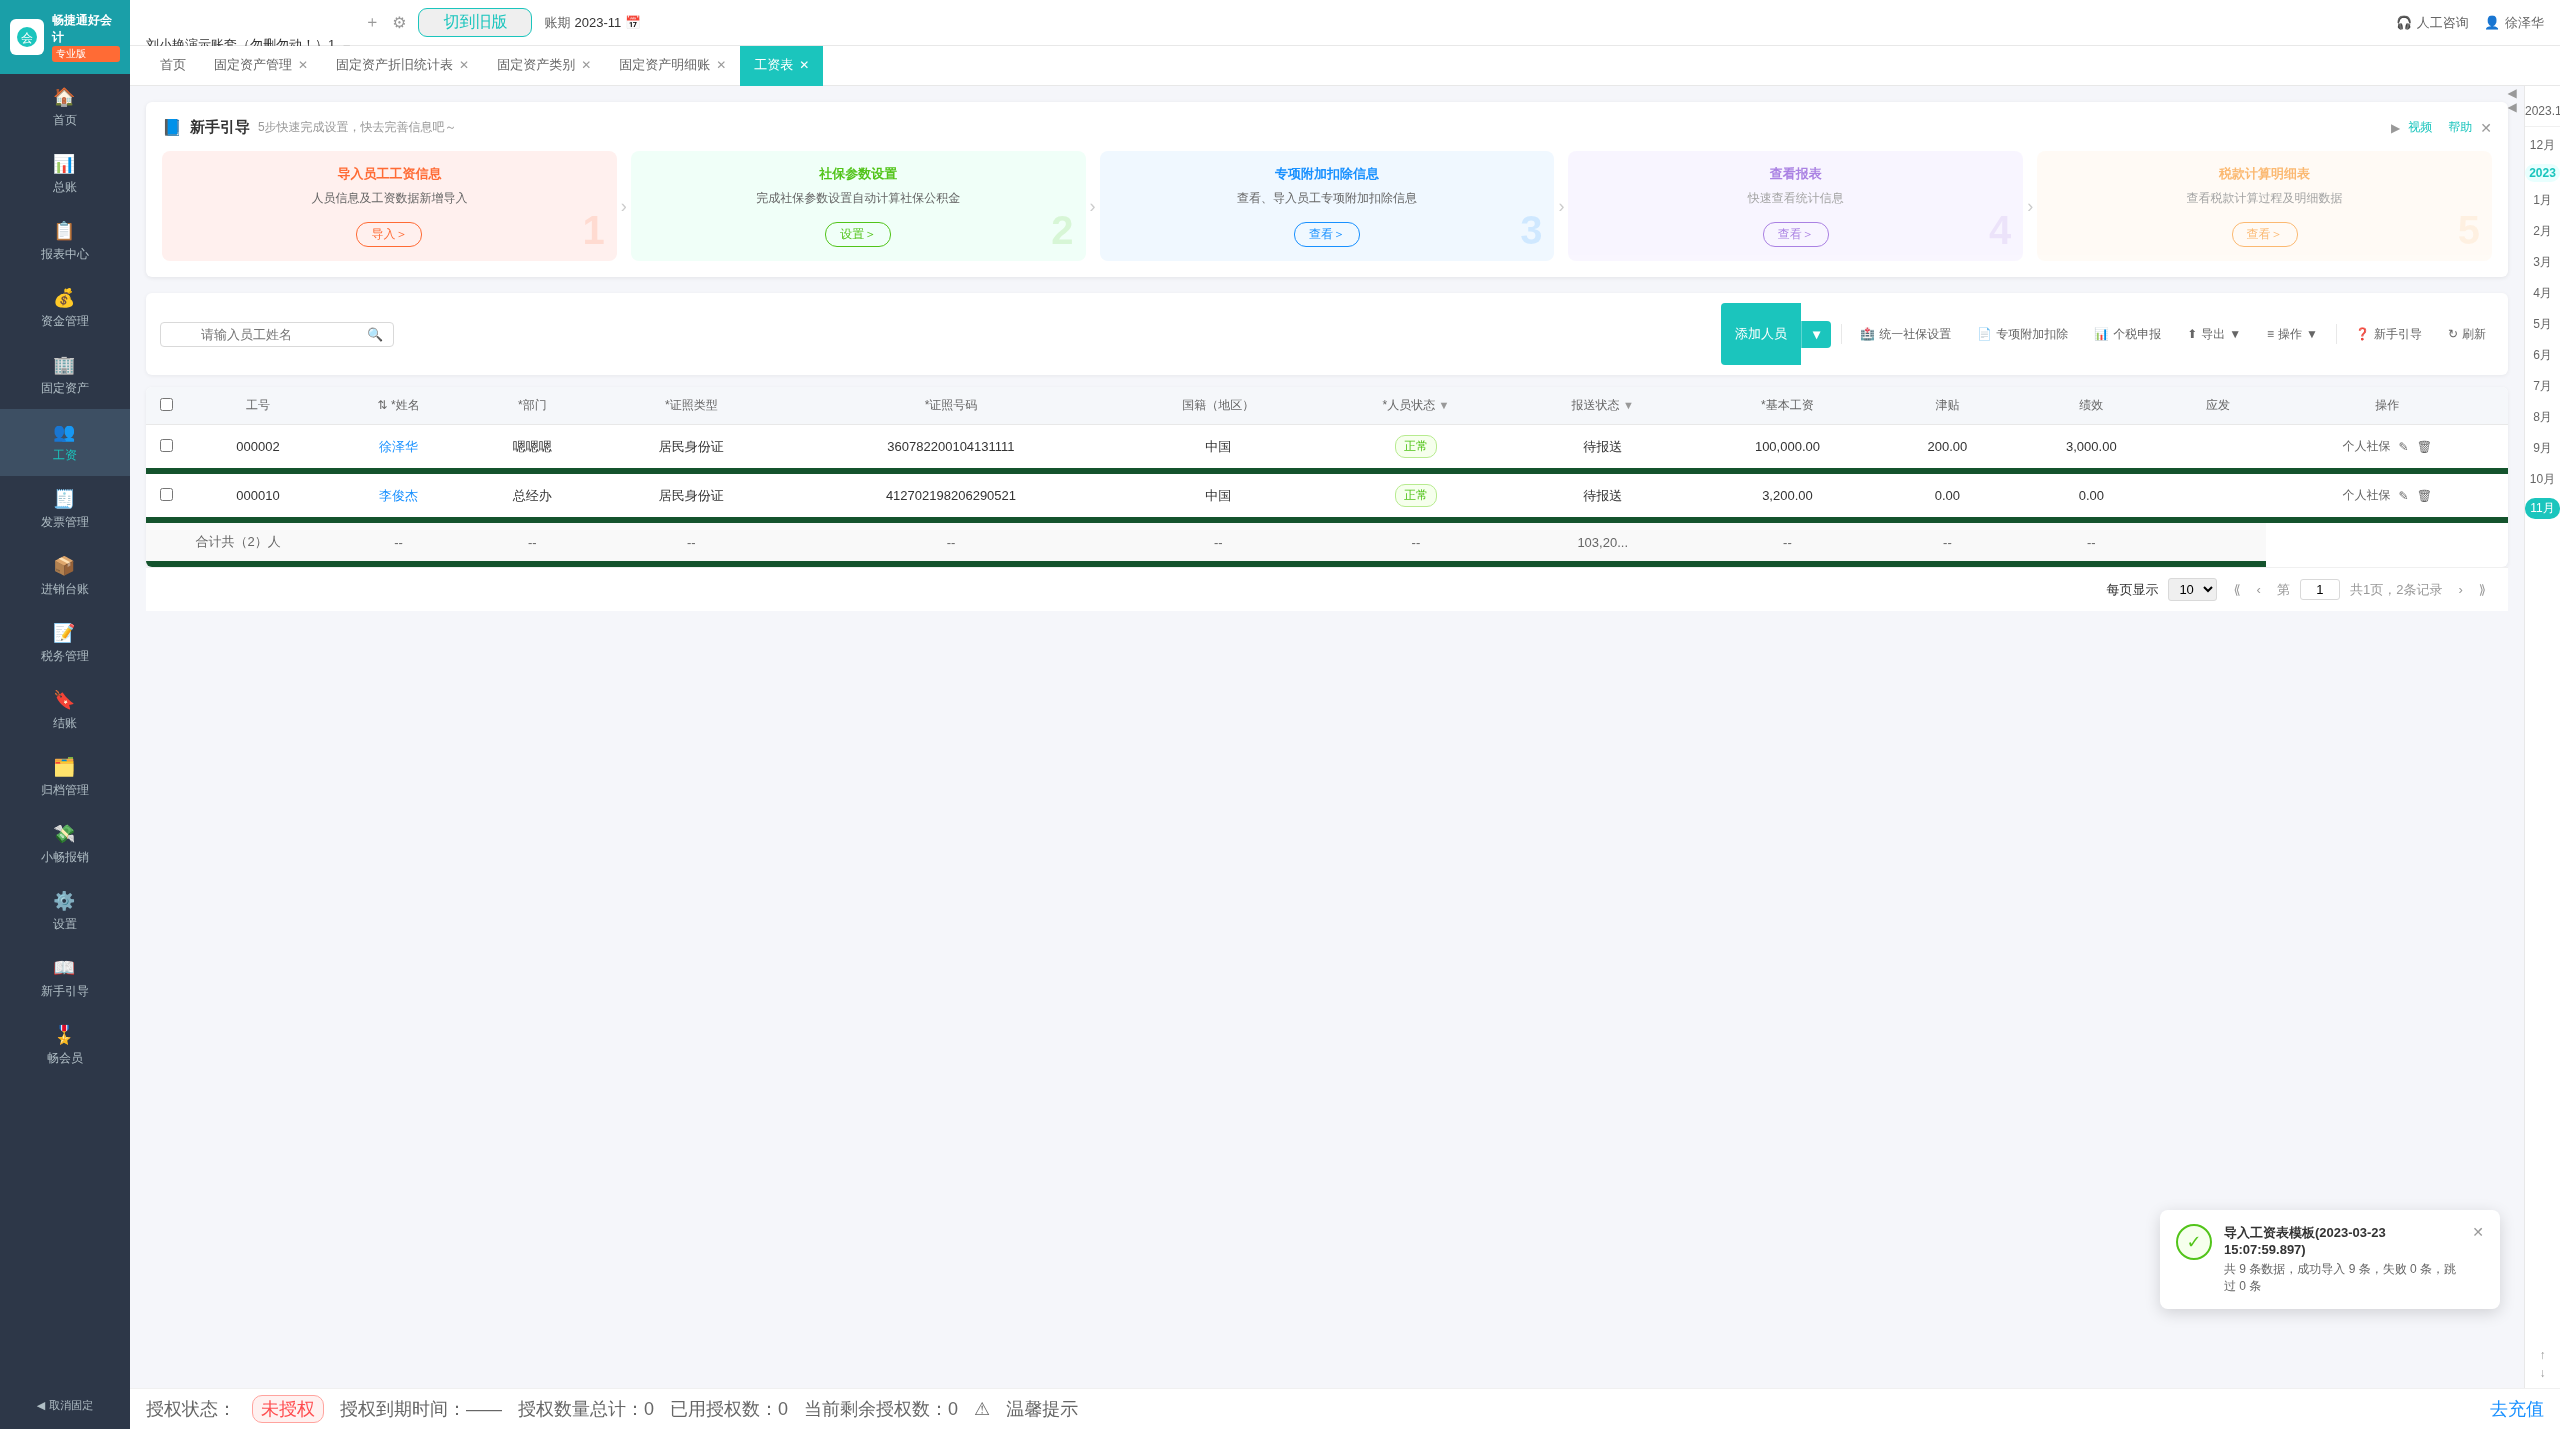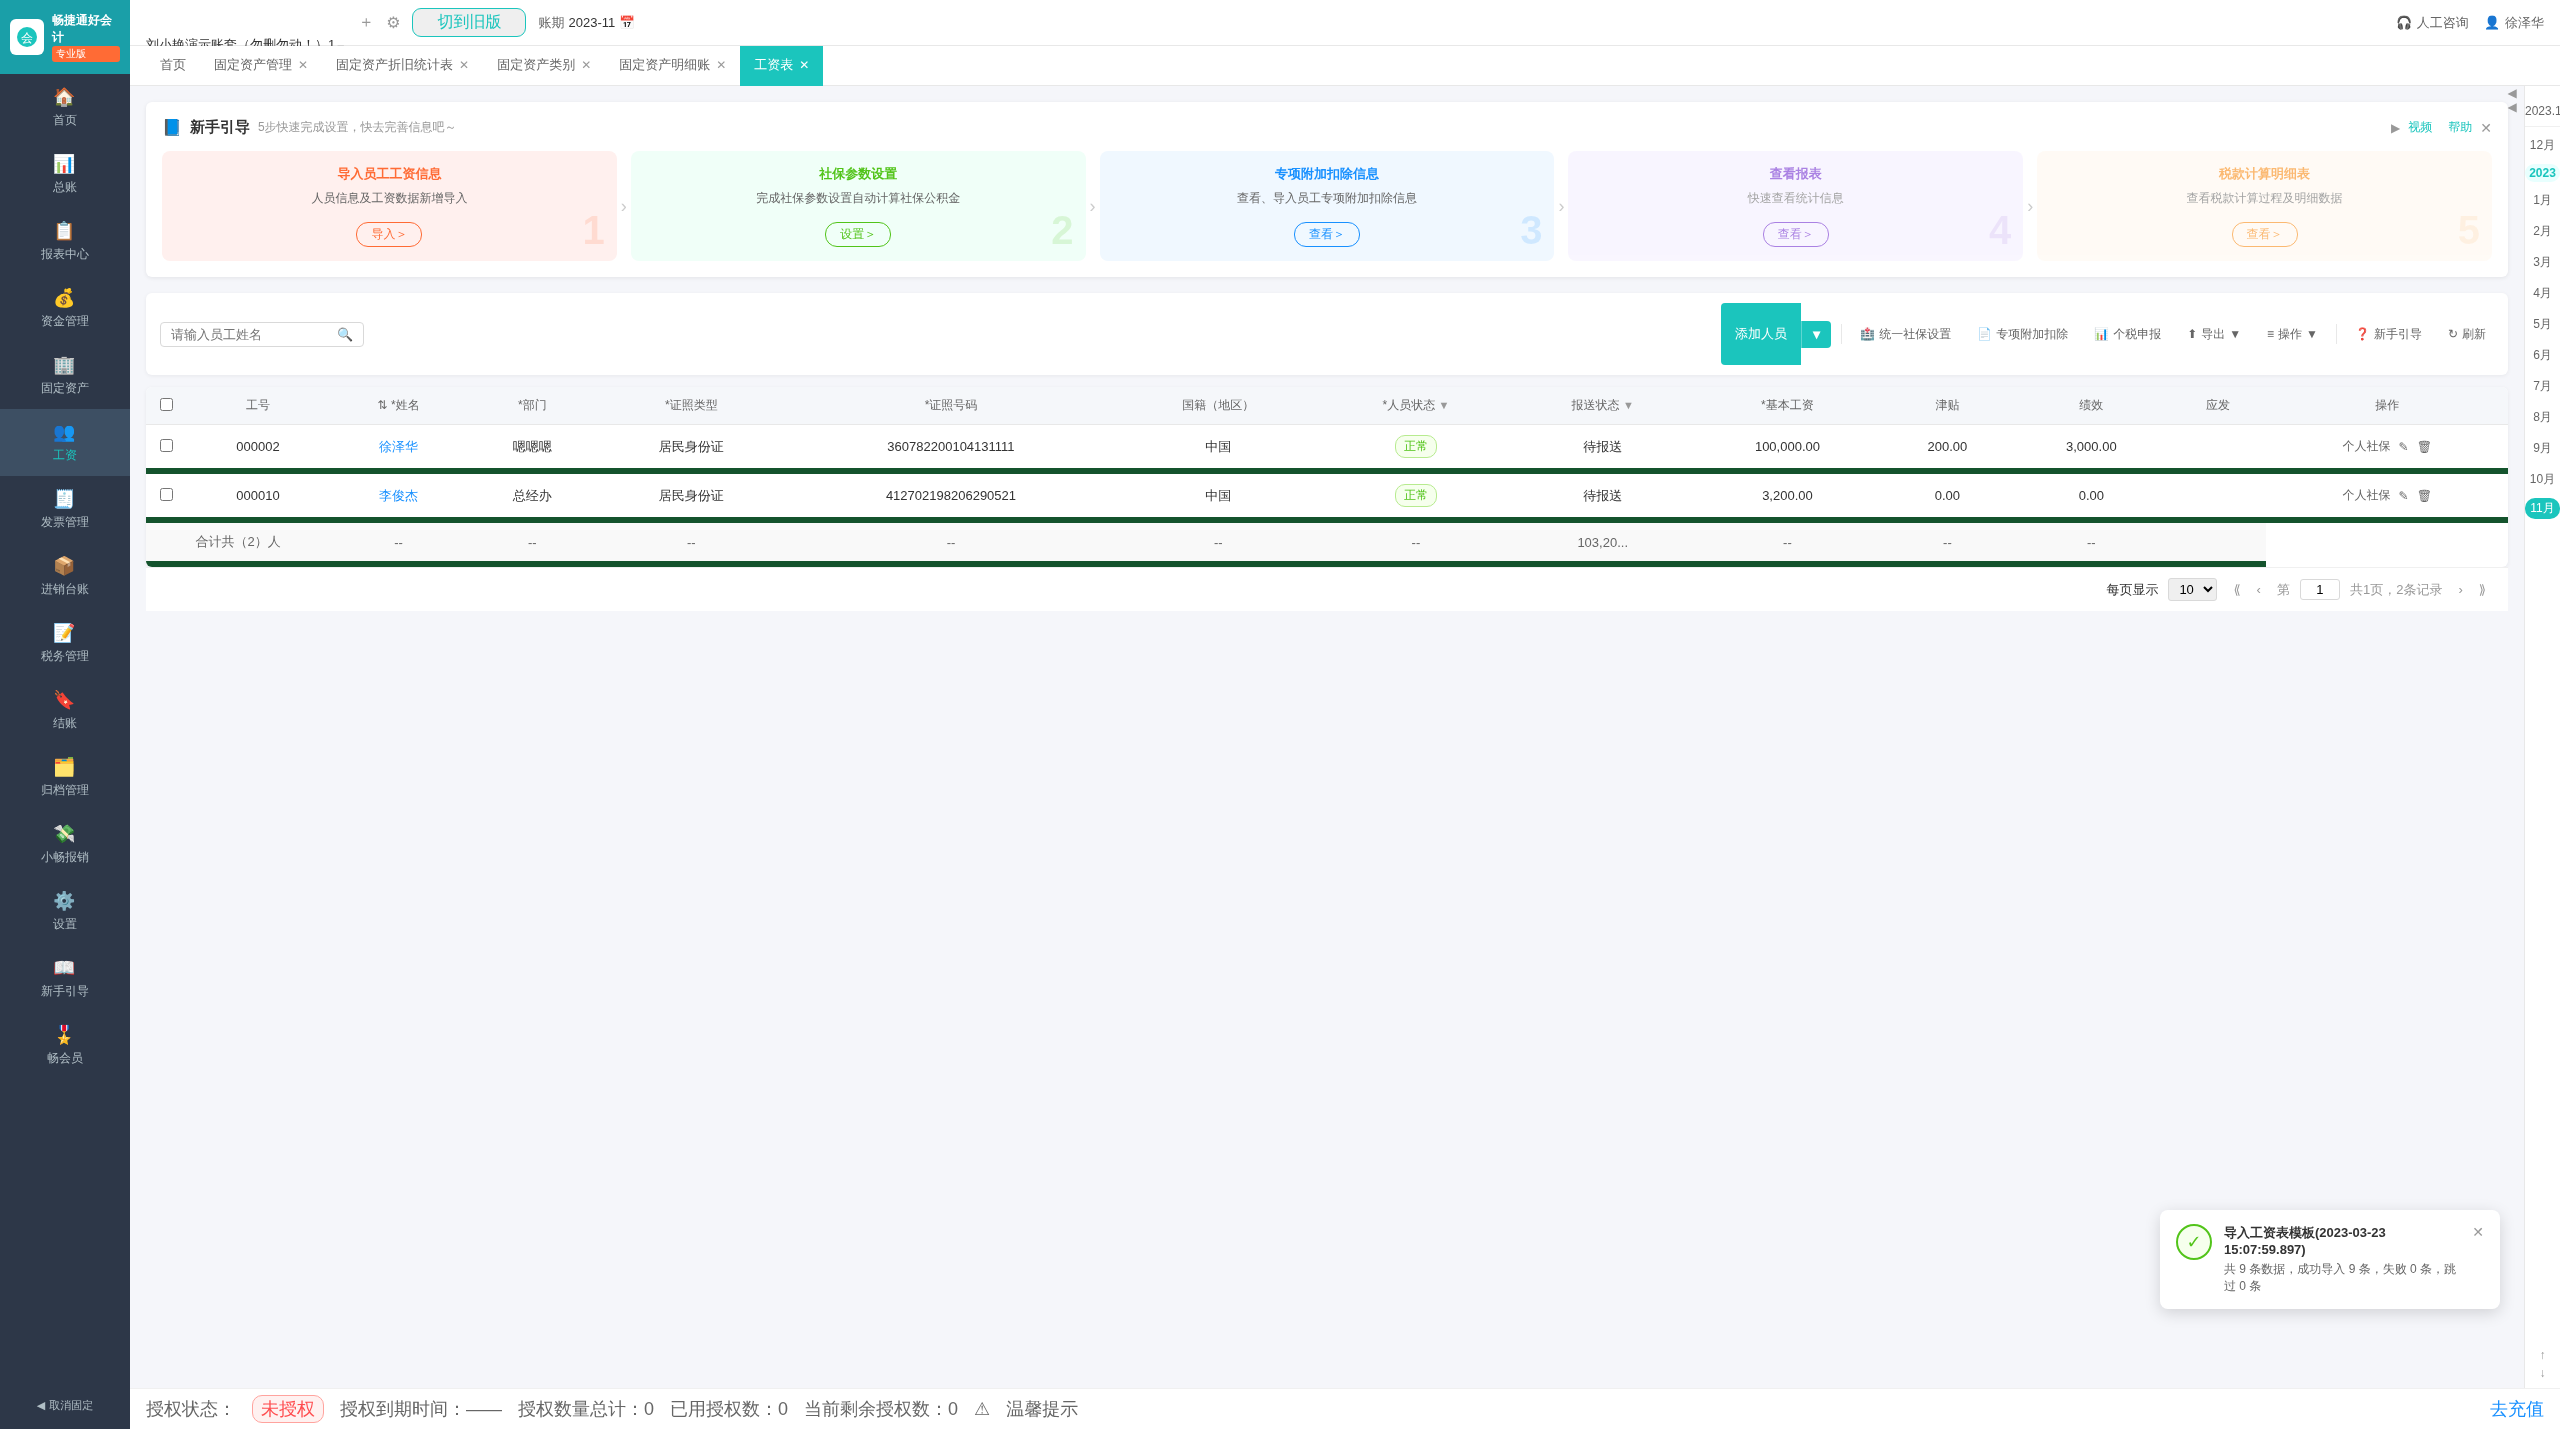--- a/index.html
+++ b/index.html
@@ -18,21 +18,21 @@
     .sidebar-item.active { background: #3d4f63; color: #1bc5bd; }
     .sidebar-item-icon { font-size: 18px; }
     .sidebar-bottom { padding: 8px; }
     .sidebar-unfix { display: flex; align-items: center; justify-content: center; padding: 8px; color: #b0bec5; font-size: 11px; cursor: pointer; gap: 4px; }
     
     
     .main-content { flex: 1; display: flex; flex-direction: column; overflow: hidden; }
     
     
     .top-header { background: #fff; border-bottom: 1px solid #e8e8e8; padding: 0 16px; height: 46px; display: flex; align-items: center; gap: 12px; flex-shrink: 0; }
-    .company-select { display: flex; align-items: flex-end; cursor: pointer; color: #333; font-size: 13px; margin-top: 44px; }
+    .company-select { display: flex; align-items: flex-end; gap: 6px; cursor: pointer; color: #333; font-size: 13px; margin-top: 44px; }
     .company-dropdown { color: #999; font-size: 11px; }
     .header-add { color: #999; cursor: pointer; font-size: 16px; }
     .header-settings { color: #999; cursor: pointer; font-size: 16px; }
     .header-version-btn { border: 1px solid #1bc5bd; color: #1bc5bd; padding: 3px 24px; border-radius: 9px; font-size: 16px; cursor: pointer; }
     .header-period { display: flex; align-items: center; gap: 4px; font-size: 13px; color: #666; }
     .header-period-val { color: #333; }
     .header-right { margin-left: auto; display: flex; align-items: center; gap: 16px; }
     .header-ai { display: flex; align-items: center; gap: 4px; color: #666; cursor: pointer; font-size: 13px; }
     .header-user { display: flex; align-items: center; gap: 4px; color: #666; cursor: pointer; font-size: 13px; }
     
@@ -78,21 +78,21 @@
     .guide-btn { display: inline-block; border: 1px solid currentColor; padding: 3px 14px; border-radius: 12px; font-size: 12px; cursor: pointer; margin-top: 4px; }
     .guide-btn-1 { color: #ff6b35; border-color: #ff6b35; }
     .guide-btn-2 { color: #52c41a; border-color: #52c41a; }
     .guide-btn-3 { color: #1890ff; border-color: #1890ff; }
     .guide-btn-4 { color: #722ed1; border-color: #722ed1; }
     .guide-btn-5 { color: #fa8c16; border-color: #fa8c16; }
     
     
     .toolbar { display: flex; align-items: center; gap: 10px; margin-bottom: 12px; background: #fff; padding: 10px 14px; border-radius: 6px; box-shadow: 0 1px 4px rgba(0,0,0,0.06); }
     .search-input { display: flex; align-items: center; border: 1px solid #d9d9d9; border-radius: 4px; padding: 4px 10px; gap: 6px; background: #fff; }
-    .search-input input { border: none; outline: none; font-size: 13px; color: #666; width: 160px; }
+    .search-input input { border: none; outline: none; font-size: 13px; color: #666; width: 160px; margin-left: 30px; }
     .toolbar-right { margin-left: auto; display: flex; align-items: center; gap: 10px; }
     .add-person-btn { background: #1bc5bd; color: #fff; border: none; padding: 22px 14px; border-radius: 4px; cursor: pointer; font-size: 13px; display: flex; align-items: center; gap: 4px; }
     .add-person-dropdown { background: #1bc5bd; color: #fff; border: none; padding: 6px 8px; border-radius: 0 4px 4px 0; cursor: pointer; border-left: 1px solid rgba(255,255,255,0.3); }
     .toolbar-btn { display: flex; align-items: center; gap: 4px; color: #666; cursor: pointer; font-size: 12px; padding: 4px 8px; border-radius: 4px; }
     .toolbar-divider { width: 1px; height: 20px; background: #e8e8e8; }
     
     
     .table-container { background: #fff; border-radius: 6px; box-shadow: 0 1px 4px rgba(0,0,0,0.06); overflow: hidden; }
     .data-table { width: 100%; border-collapse: collapse; }
     .data-table th { background: #f5f7fa; color: #666; font-size: 12px; font-weight: normal; padding: 10px 10px; border-bottom: 1px solid #e8e8e8; text-align: center; white-space: nowrap; }

